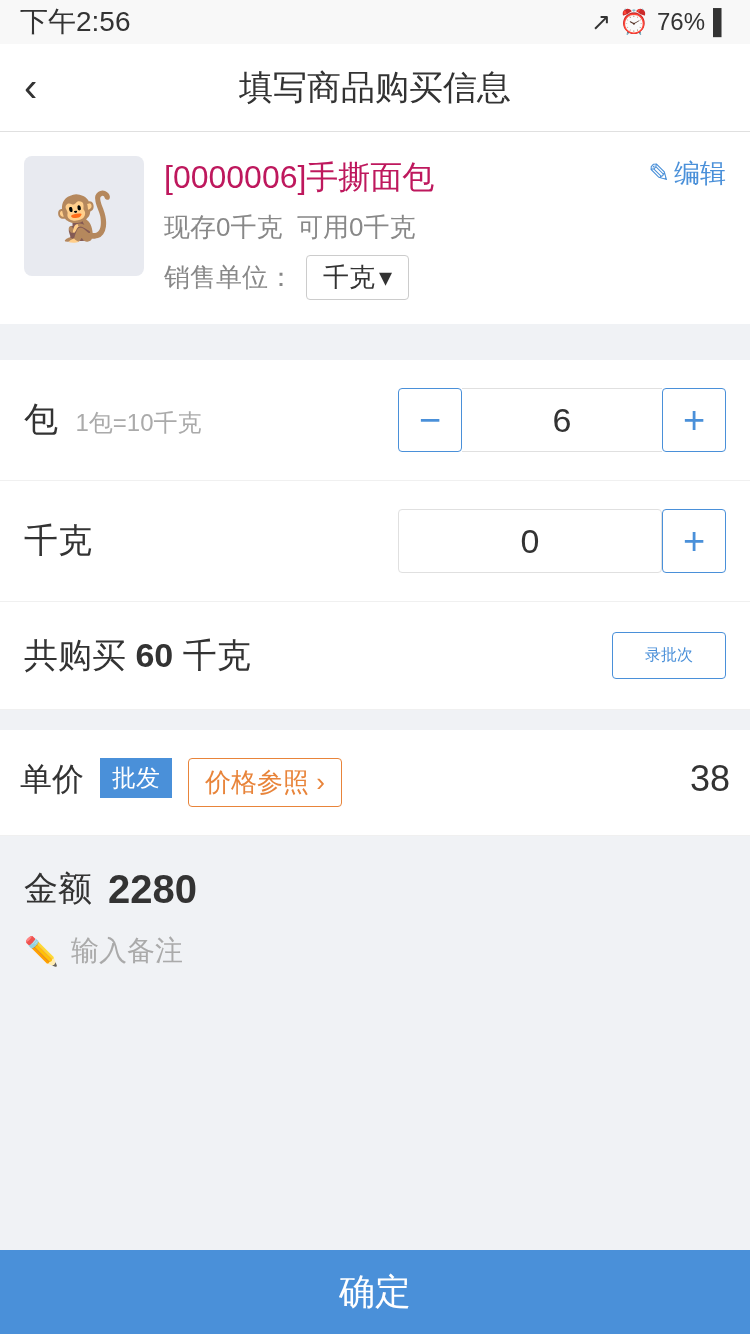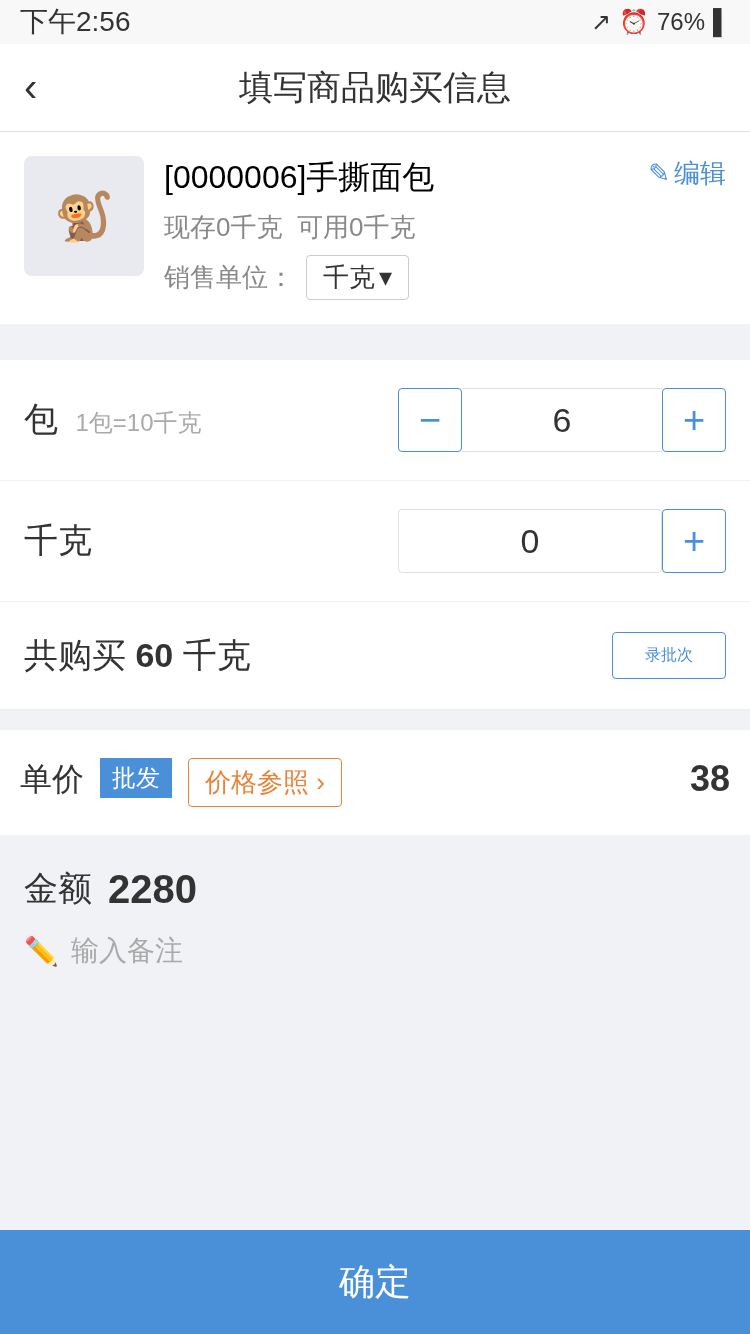--- a/index.html
+++ b/index.html
@@ -75,21 +75,21 @@
       flex-shrink: 0;
     }
     .product-thumb-icon {
       font-size: 48px;
       color: #888;
     }
     .product-info { flex: 1; }
     .product-name {
       font-size: 32px;
       font-weight: 500;
-      color: #000000;
+      color: #be185d;
       margin-bottom: 10px;
     }
     .product-stock {
       font-size: 26px;
       color: #888;
       margin-bottom: 10px;
     }
     .product-unit-row {
       display: flex;
       align-items: center;
@@ -279,21 +279,21 @@
       border-radius: 4px;
       display: flex;
       align-items: center;
       gap: 4px;
       cursor: pointer;
     }
     .price-value {
       margin-left: auto;
       font-size: 36px;
       color: #333;
-      font-weight: 700;
+      font-weight: 400;
     }
 
     
     .amount-section {
       background: #f0f2f5;
       padding: 30px 24px 16px;
     }
     .amount-row {
       display: flex;
       align-items: center;
@@ -323,21 +323,21 @@
 
     
     .empty-space {
       height: 300px;
       background: #f0f2f5;
     }
 
     
     .confirm-btn-area {
       width: 750px;
-      height: 104px;
+      height: 84px;
       background: #4a90d9;
       display: flex;
       align-items: center;
       justify-content: center;
       cursor: pointer;
       position: fixed;
       bottom: 0;
       left: 0;
     }
     .confirm-btn-text {

